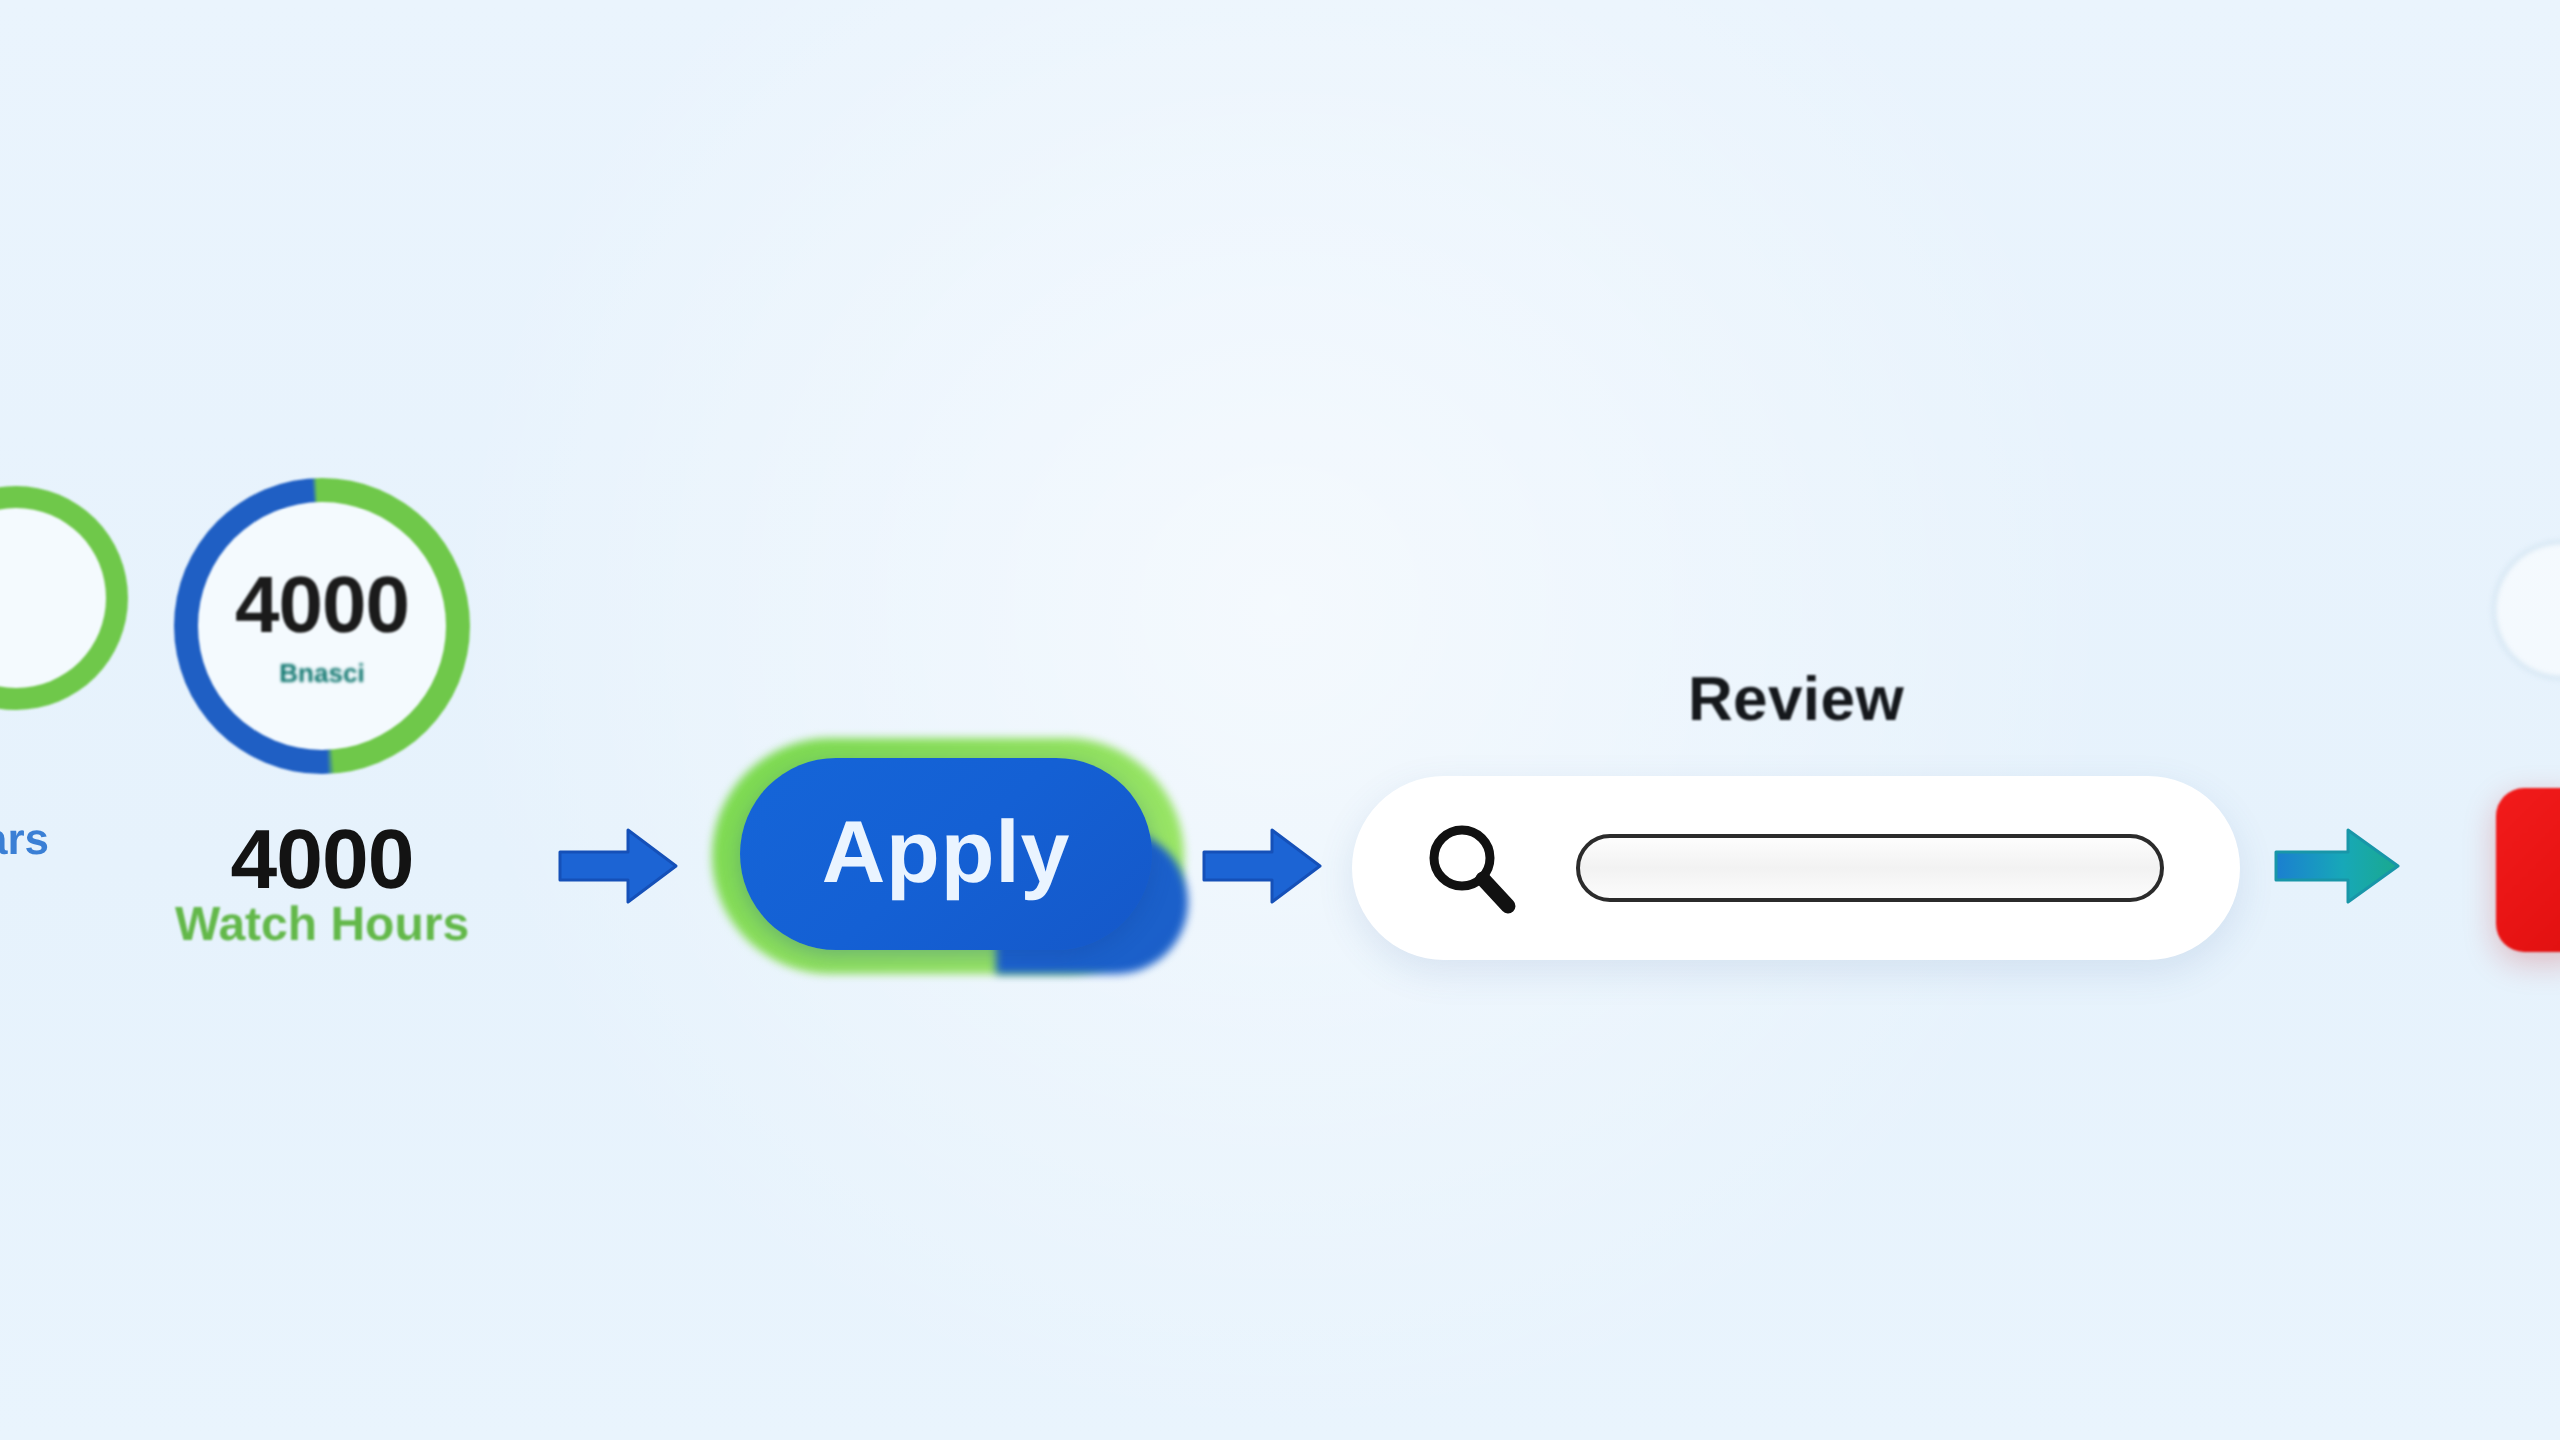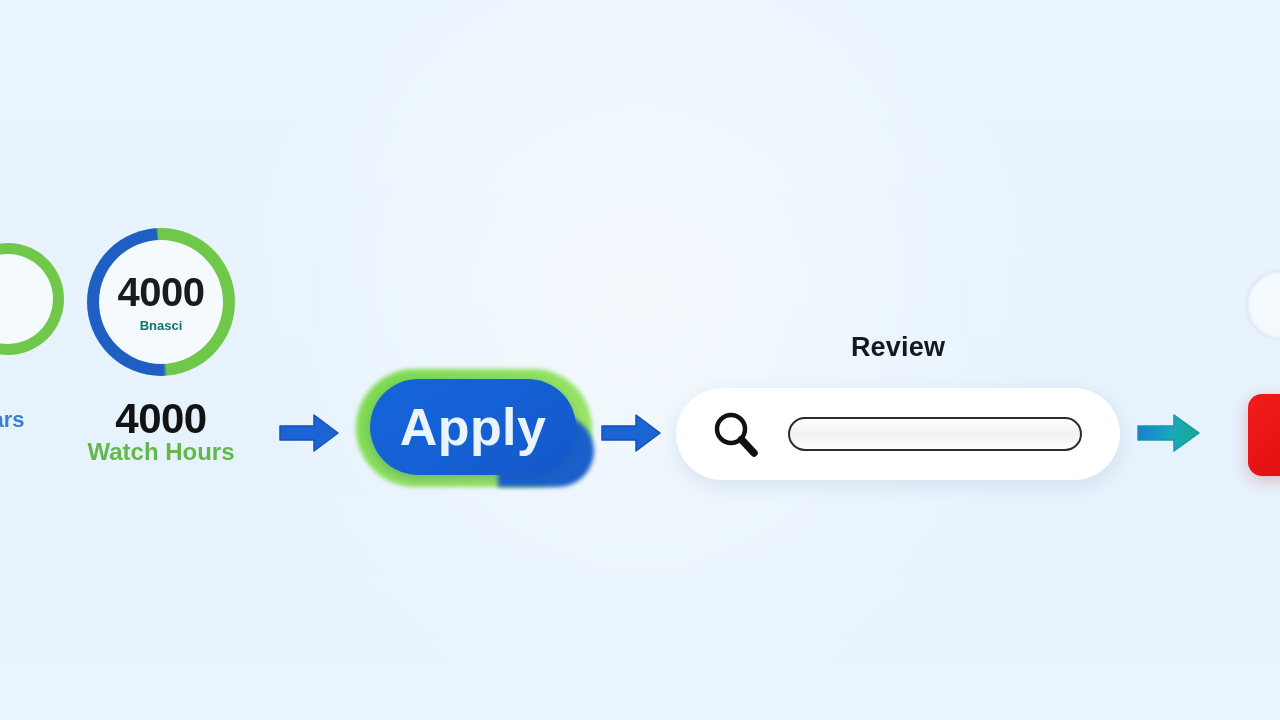--- a/index.html
+++ b/index.html
@@ -119,38 +119,38 @@
     position: absolute;
     left: 22px;
     top: 16px;
     width: 206px;
     height: 96px;
     border: none;
     border-radius: 52px;
     background: linear-gradient(140deg, #1565d8 0%, #1460d4 50%, #1558c9 100%);
     color: #eaf4ff;
     font-family: "Liberation Sans", sans-serif;
-    font-size: 52px;
+    font-size: 44px;
     font-weight: 700;
     letter-spacing: 0.4px;
     cursor: pointer;
     box-shadow: 0 3px 10px rgba(18,70,150,0.28);
     filter: blur(0.35px);
   }
 
   
   #search-stage { left: 676px; top: 332px; width: 444px; height: 160px; }
 
   #review-label {
     position: absolute;
     left: 0;
     top: 0;
     width: 444px;
     text-align: center;
-    font-size: 27px;
+    font-size: 31px;
     font-weight: 600;
     color: #15181c;
     letter-spacing: 0.2px;
     filter: blur(0.4px);
   }
 
   #search-bar {
     position: absolute;
     left: 0;
     top: 56px;
@@ -223,21 +223,21 @@
         <span class="donut-value" style="font-size:28px;"></span>
         <span class="donut-sub" style="font-size:13px;color:#63b84a;margin-top:5px;"></span>
       </div>
     </div>
 
     <span class="metric-value" style="font-size:40px;margin-top:38px;"></span>
 
     <span class="metric-caption" style="font-size:22px;color:#3a7fd5;margin-top:16px;">ars</span>
   </div>
 
-  <div class="stage metric" id="metric-watch-stage" style="left:87px; top:228px; width:148px;justify-content:flex-end;">
+  <div class="stage metric" id="metric-watch-stage" style="left:87px; top:239px; width:148px;justify-content:flex-end;">
 
     <div class="donut" style="width:148px;height:148px;
          background: conic-gradient(from 0deg, #6fc84a 0deg 175deg, #1f5fc4 178deg 356deg, #6fc84a 358deg 360deg);">
       <div class="donut-hole" style="inset:12px;">
         <span class="donut-value" style="font-size:40px;">4000</span>
         <span class="donut-sub" style="font-size:13px;color:#0f766e;margin-top:7px;filter:blur(0.5px);">Bnasci</span>
       </div>
     </div>
 
     <span class="metric-value" style="font-size:42px;margin-top:22px;">4000</span>

